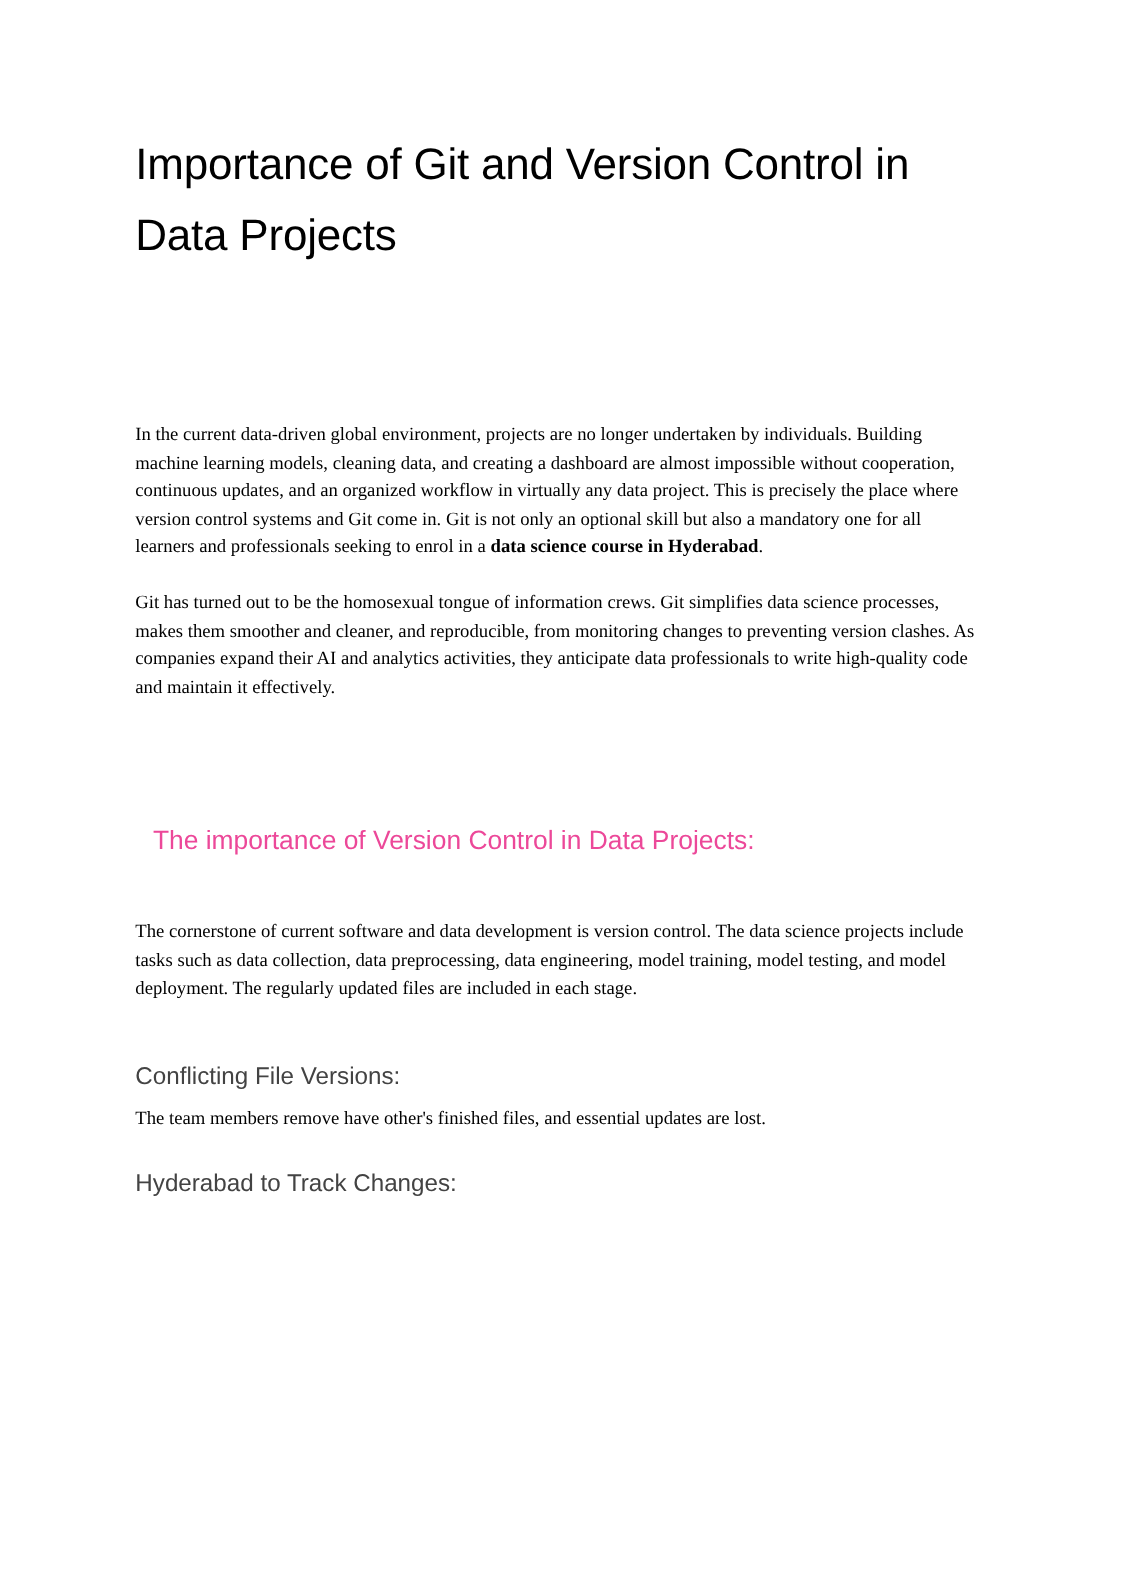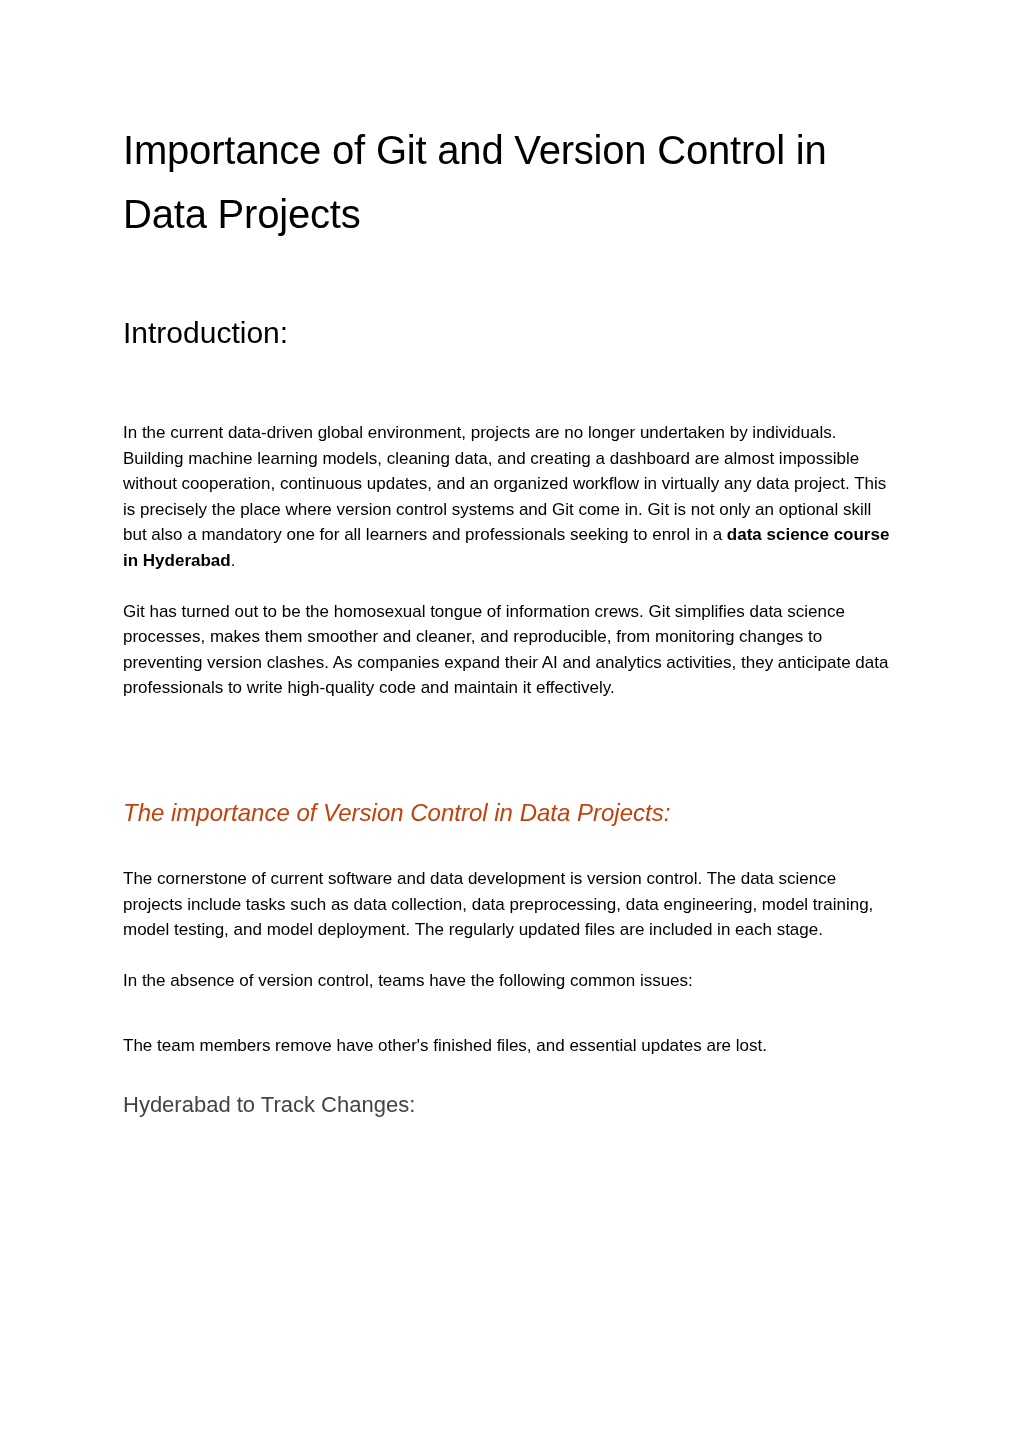--- a/index.html
+++ b/index.html
@@ -46,43 +46,43 @@
     line-height: 38px;
     color: #000000;
     margin: 0;
     padding: 0;
   }
 
   .h3 {
     font-size: 24px;
     font-weight: 400;
     line-height: 30px;
-    color: #c2410c;
-    margin: 0;
+    color: #ec4899;
+    margin: 16px;
     padding: 0;
-    font-style: italic;
   }
 
   .h4 {
     font-size: 22px;
     font-weight: 400;
     line-height: 28px;
     color: #434343;
     margin: 0;
     padding: 0;
   }
 
   p.body-text {
     font-size: 17px;
     font-weight: 400;
     line-height: 25.6px;
     color: #000000;
     margin: 0;
     padding: 0;
     text-align: left;
+    font-family: Liberation Serif, serif;
   }
 
   p.body-text b,
   p.body-text strong {
     font-weight: 700;
   }
 
   
   .sp-title-to-h2   { height: 68px; }
   .sp-h2-to-p       { height: 68px; }
@@ -96,21 +96,20 @@
 </head>
 <body>
 
 <div class="page">
   <div class="content">
 
     <h1 class="doc-title">Importance of Git and Version Control in Data Projects</h1>
 
     <div class="sp-title-to-h2"></div>
 
-    <h2 class="h2">Introduction:</h2>
 
     <div class="sp-h2-to-p"></div>
 
     <p class="body-text"><span>In the current data-driven global environment, projects are no longer undertaken by individuals. Building machine learning models, cleaning data, and creating a dashboard are almost impossible without cooperation, continuous updates, and an organized workflow in virtually any data project. This is precisely the place where version control systems and Git come in. Git is not only an optional skill but also a mandatory one for all learners and professionals seeking to enrol in a </span><b>data science course in Hyderabad</b><span>.</span></p>
 
     <div class="sp-p-to-p"></div>
 
     <p class="body-text">Git has turned out to be the homosexual tongue of information crews. Git simplifies data science processes, makes them smoother and cleaner, and reproducible, from monitoring changes to preventing version clashes. As companies expand their AI and analytics activities, they anticipate data professionals to write high-quality code and maintain it effectively.</p>
 
     <div class="sp-p-to-p"></div>
@@ -119,24 +118,24 @@
     <div class="sp-p-to-h3"></div>
 
     <h3 class="h3">The importance of Version Control in Data Projects:</h3>
 
     <div class="sp-h3-to-p"></div>
 
     <p class="body-text">The cornerstone of current software and data development is version control. The data science projects include tasks such as data collection, data preprocessing, data engineering, model training, model testing, and model deployment. The regularly updated files are included in each stage.</p>
 
     <div class="sp-p-to-p"></div>
 
-    <p class="body-text">In the absence of version control, teams have the following common issues:</p>
 
     <div class="sp-p-to-h4"></div>
 
+    <h4 class="h4">Conflicting File Versions:</h4>
 
     <div class="sp-h4-to-p"></div>
 
     <p class="body-text">The team members remove have other's finished files, and essential updates are lost.</p>
 
     <div class="sp-p-to-h4-b"></div>
 
     <h4 class="h4">Hyderabad to Track Changes:</h4>
 
     <div class="sp-h4-to-p"></div>

